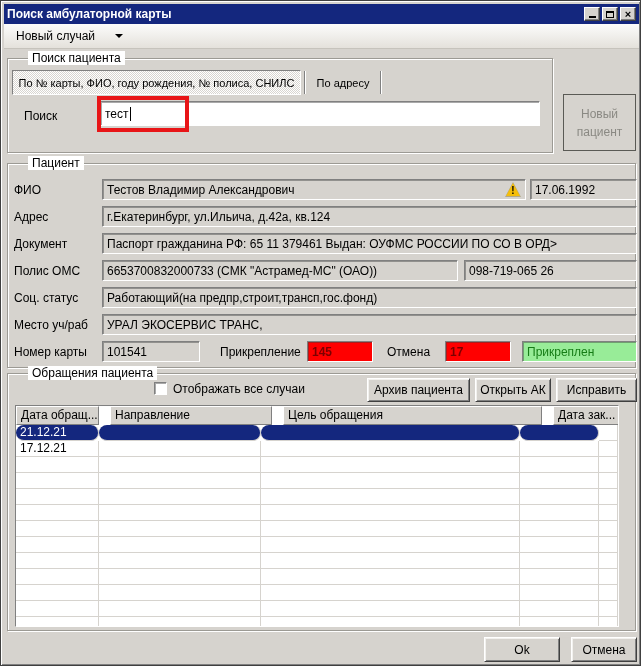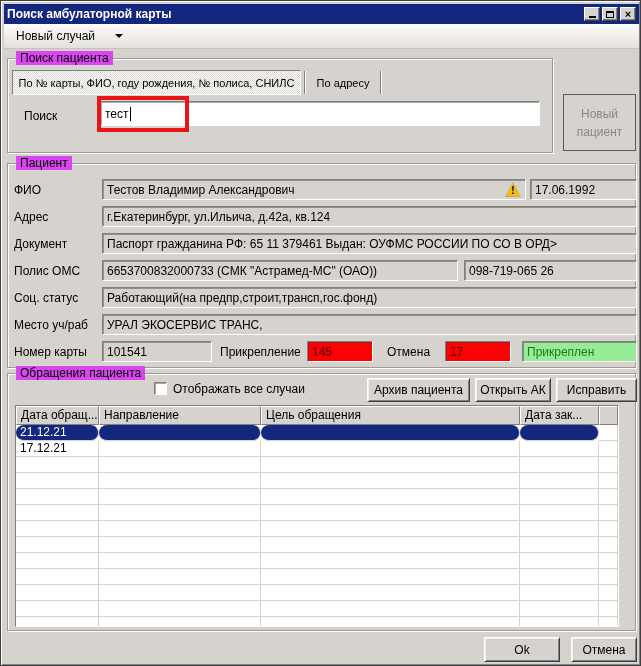--- a/index.html
+++ b/index.html
@@ -24,21 +24,21 @@
 
   
   .menubar{position:absolute;left:3px;top:23px;width:635px;height:25px;
     background:linear-gradient(#FCFCFB,#E4E1DB);border-bottom:1px solid #C6C3BC;display:flex;align-items:center;padding:0 6px;}
   .menu-item{display:flex;align-items:center;gap:20px;padding:3px 6px;cursor:default;}
   .caret-down{width:0;height:0;border-left:4px solid transparent;border-right:4px solid transparent;border-top:4px solid #000;}
 
   
   .group{position:absolute;border:1px solid #9C9A94;
     box-shadow:1px 1px 0 #FFFFFF, inset 1px 1px 0 #FFFFFF;}
-  .group-title{position:absolute;top:-8px;left:8px;background:#d946ef;padding:0 4px;font-size:12px;white-space:nowrap;}
+  .group-title{position:absolute;top:-8px;left:20px;background:#ffffff;padding:0 4px;font-size:12px;white-space:nowrap;}
 
   
   .sunken{border:1px solid;border-color:#808080 #FFFFFF #FFFFFF #808080;
     box-shadow:inset 1px 1px 0 rgba(64,64,64,.45);background:#D6D3CE;}
   .sunken-white{border:1px solid;border-color:#808080 #FFFFFF #FFFFFF #808080;
     box-shadow:inset 1px 1px 0 rgba(64,64,64,.45);background:#FFFFFF;}
   .btn{background:#D6D3CE;border:1px solid;border-color:#FFFFFF #404040 #404040 #FFFFFF;
     box-shadow:inset 1px 1px 0 #F2F1EE, inset -1px -1px 0 #808080;
     display:flex;align-items:center;justify-content:center;font-size:12px;cursor:default;white-space:nowrap;}
   .fieldbox{position:absolute;height:21px;padding:2px 4px;white-space:nowrap;overflow:hidden;font-size:12px;line-height:16px;}
@@ -65,21 +65,21 @@
   .warn-icon .mark{position:absolute;left:0;top:2px;width:16px;text-align:center;
     font-size:10px;font-weight:bold;line-height:12px;color:#000;}
   .alert-field{background:var(--alert-bg,#FF0000) !important;color:var(--alert-text,#7C0000);font-weight:bold;}
   .ok-field{background:var(--ok-bg,#98EC98) !important;color:var(--ok-text,#167C16);}
 
   
   .checkbox{position:absolute;width:13px;height:13px;background:#fff;border:1px solid;
     border-color:#808080 #FFFFFF #FFFFFF #808080;box-shadow:inset 1px 1px 0 rgba(64,64,64,.45);}
   .visits-table{position:absolute;left:7px;top:31px;width:604px;height:222px;background:#FFFFFF;
     border:1px solid;border-color:#808080 #FFFFFF #FFFFFF #808080;overflow:hidden;}
-  .thead{display:flex;height:19px;}
+  .thead{display:flex;height:19px;gap:11px;}
   .thcell{background:#D6D3CE;border:1px solid;border-color:#FFFFFF #808080 #808080 #FFFFFF;
     padding:1px 4px;font-size:12px;white-space:nowrap;overflow:hidden;flex:0 0 auto;}
   .trow{display:flex;height:16px;}
   .tcell{flex:0 0 auto;border-right:1px solid #D6D3CE;border-bottom:1px solid #D6D3CE;
     padding:0 4px;font-size:12px;line-height:15px;white-space:nowrap;overflow:hidden;background:#fff;}
   .c1{width:83px;}.c2{width:162px;}.c3{width:259px;}.c4{width:79px;}.c5{flex:1 1 auto;}
   .trow.sel .tcell:not(.c5){background:var(--selection,#14277E);color:#fff;border-radius:8px;}
 </style>
 </head>
 <body>
@@ -168,21 +168,21 @@
     <div class="fieldbox sunken" style="left:94px;top:123px;width:535px;">
       <span>Работающий(на предпр,строит,трансп,гос.фонд)</span>
     </div>
 
     <span class="flabel" style="left:6px;top:154px;">Место уч/раб</span>
     <div class="fieldbox sunken" style="left:94px;top:150px;width:535px;">
       <span>УРАЛ ЭКОСЕРВИС ТРАНС,</span>
     </div>
 
     <span class="flabel" style="left:6px;top:181px;">Номер карты</span>
-    <div class="fieldbox sunken" style="left:94px;top:177px;width:110px;">
+    <div class="fieldbox sunken" style="left:94px;top:177px;width:98px;">
       <span>101541</span>
     </div>
     <span class="flabel" style="left:212px;top:181px;">Прикрепление</span>
     <div class="fieldbox sunken alert-field" style="left:299px;top:177px;width:66px;">
       <span>145</span>
     </div>
     <span class="flabel" style="left:379px;top:181px;">Отмена</span>
     <div class="fieldbox sunken alert-field" style="left:437px;top:177px;width:66px;">
       <span>17</span>
     </div>

